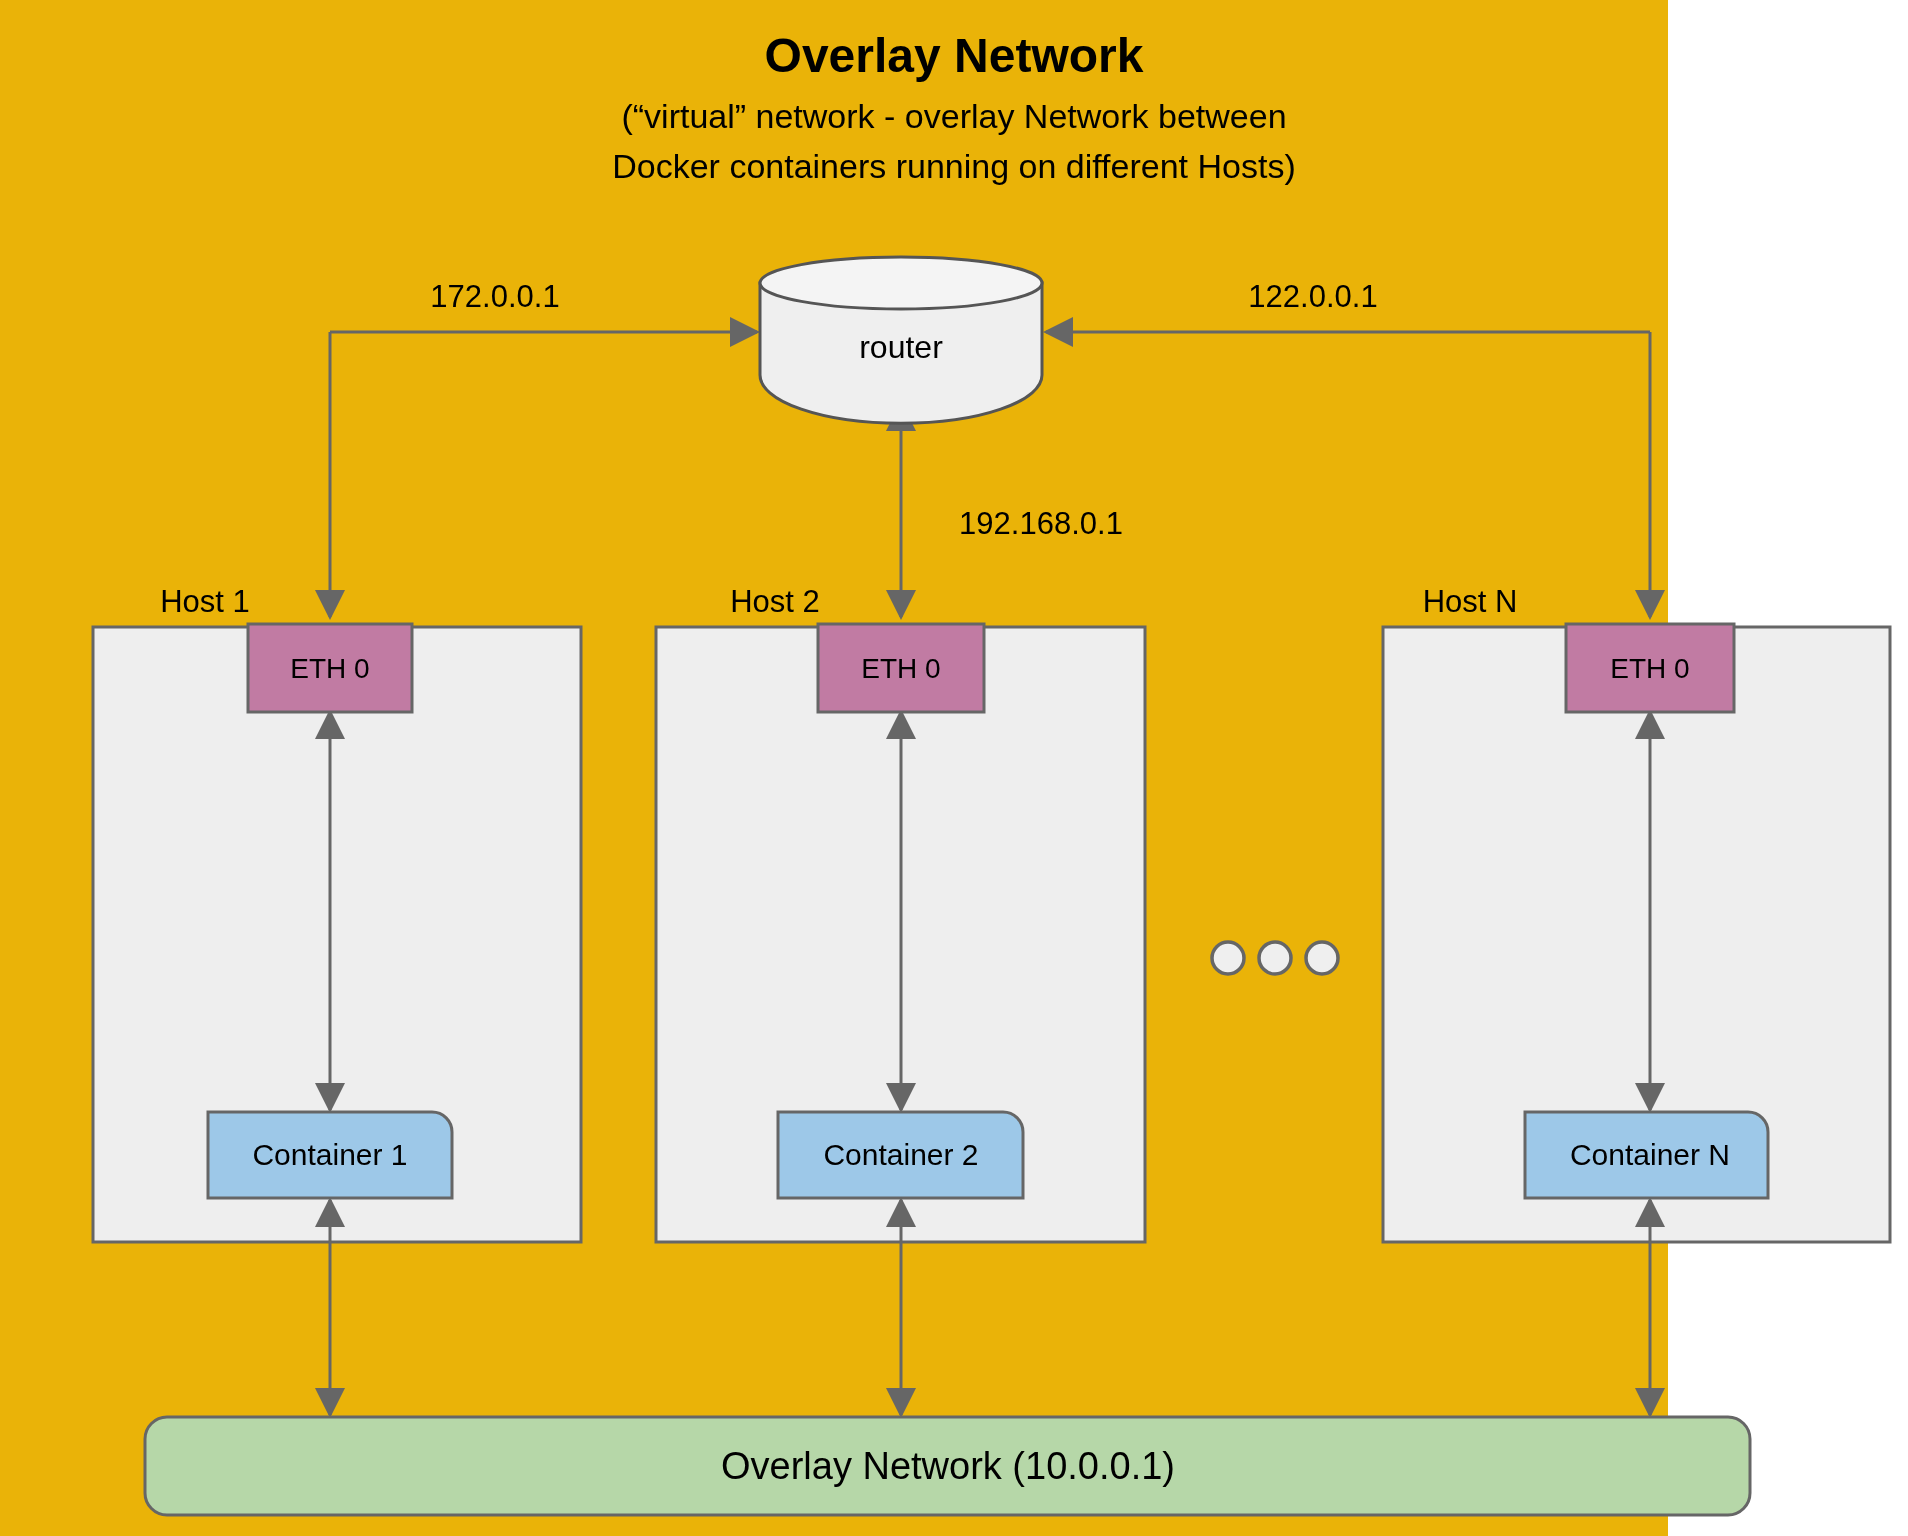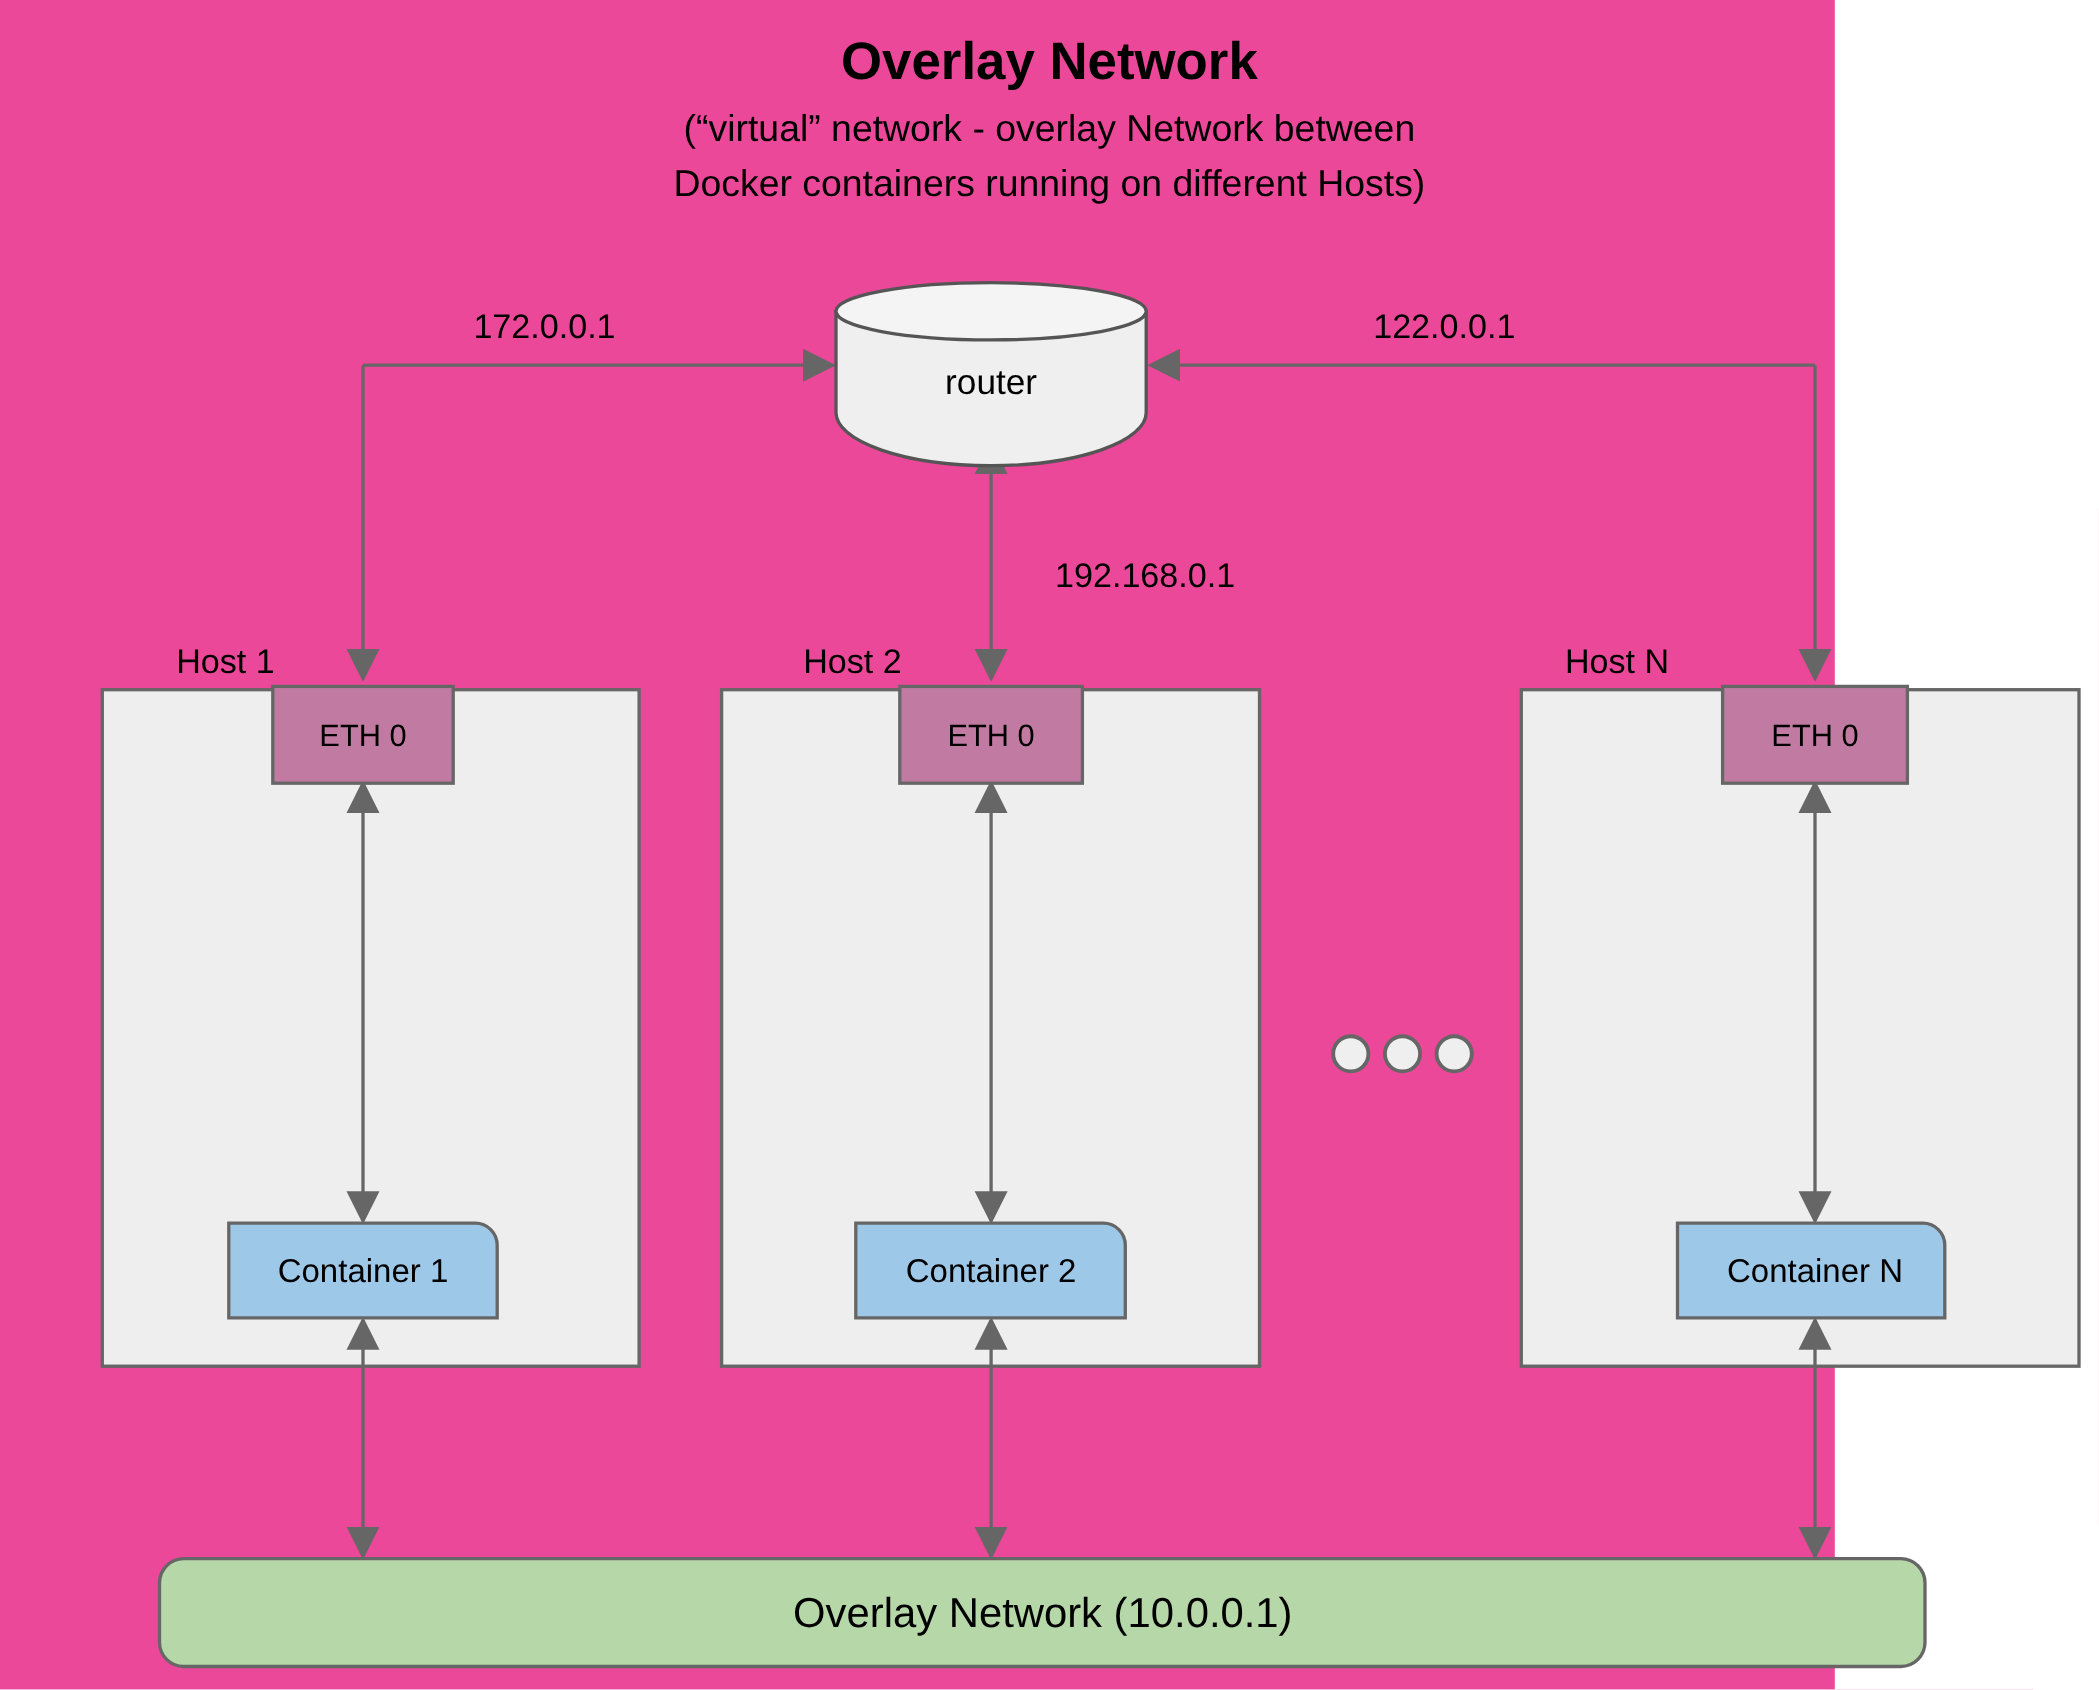--- a/index.html
+++ b/index.html
@@ -10,21 +10,21 @@
   body {
     width: 1908px;
     height: 1536px;
     font-family: "Liberation Sans", sans-serif;
     overflow: hidden;
   }
   #canvas {
     position: relative;
     width: 1668px;
     height: 1536px;
-    background: #ec4899;
+    background: #eab308;
   }
   svg#diagram {
     position: absolute;
     top: 0;
     left: 0;
     width: 1908px;
     height: 1536px;
     display: block;
   }
   .ttl {

